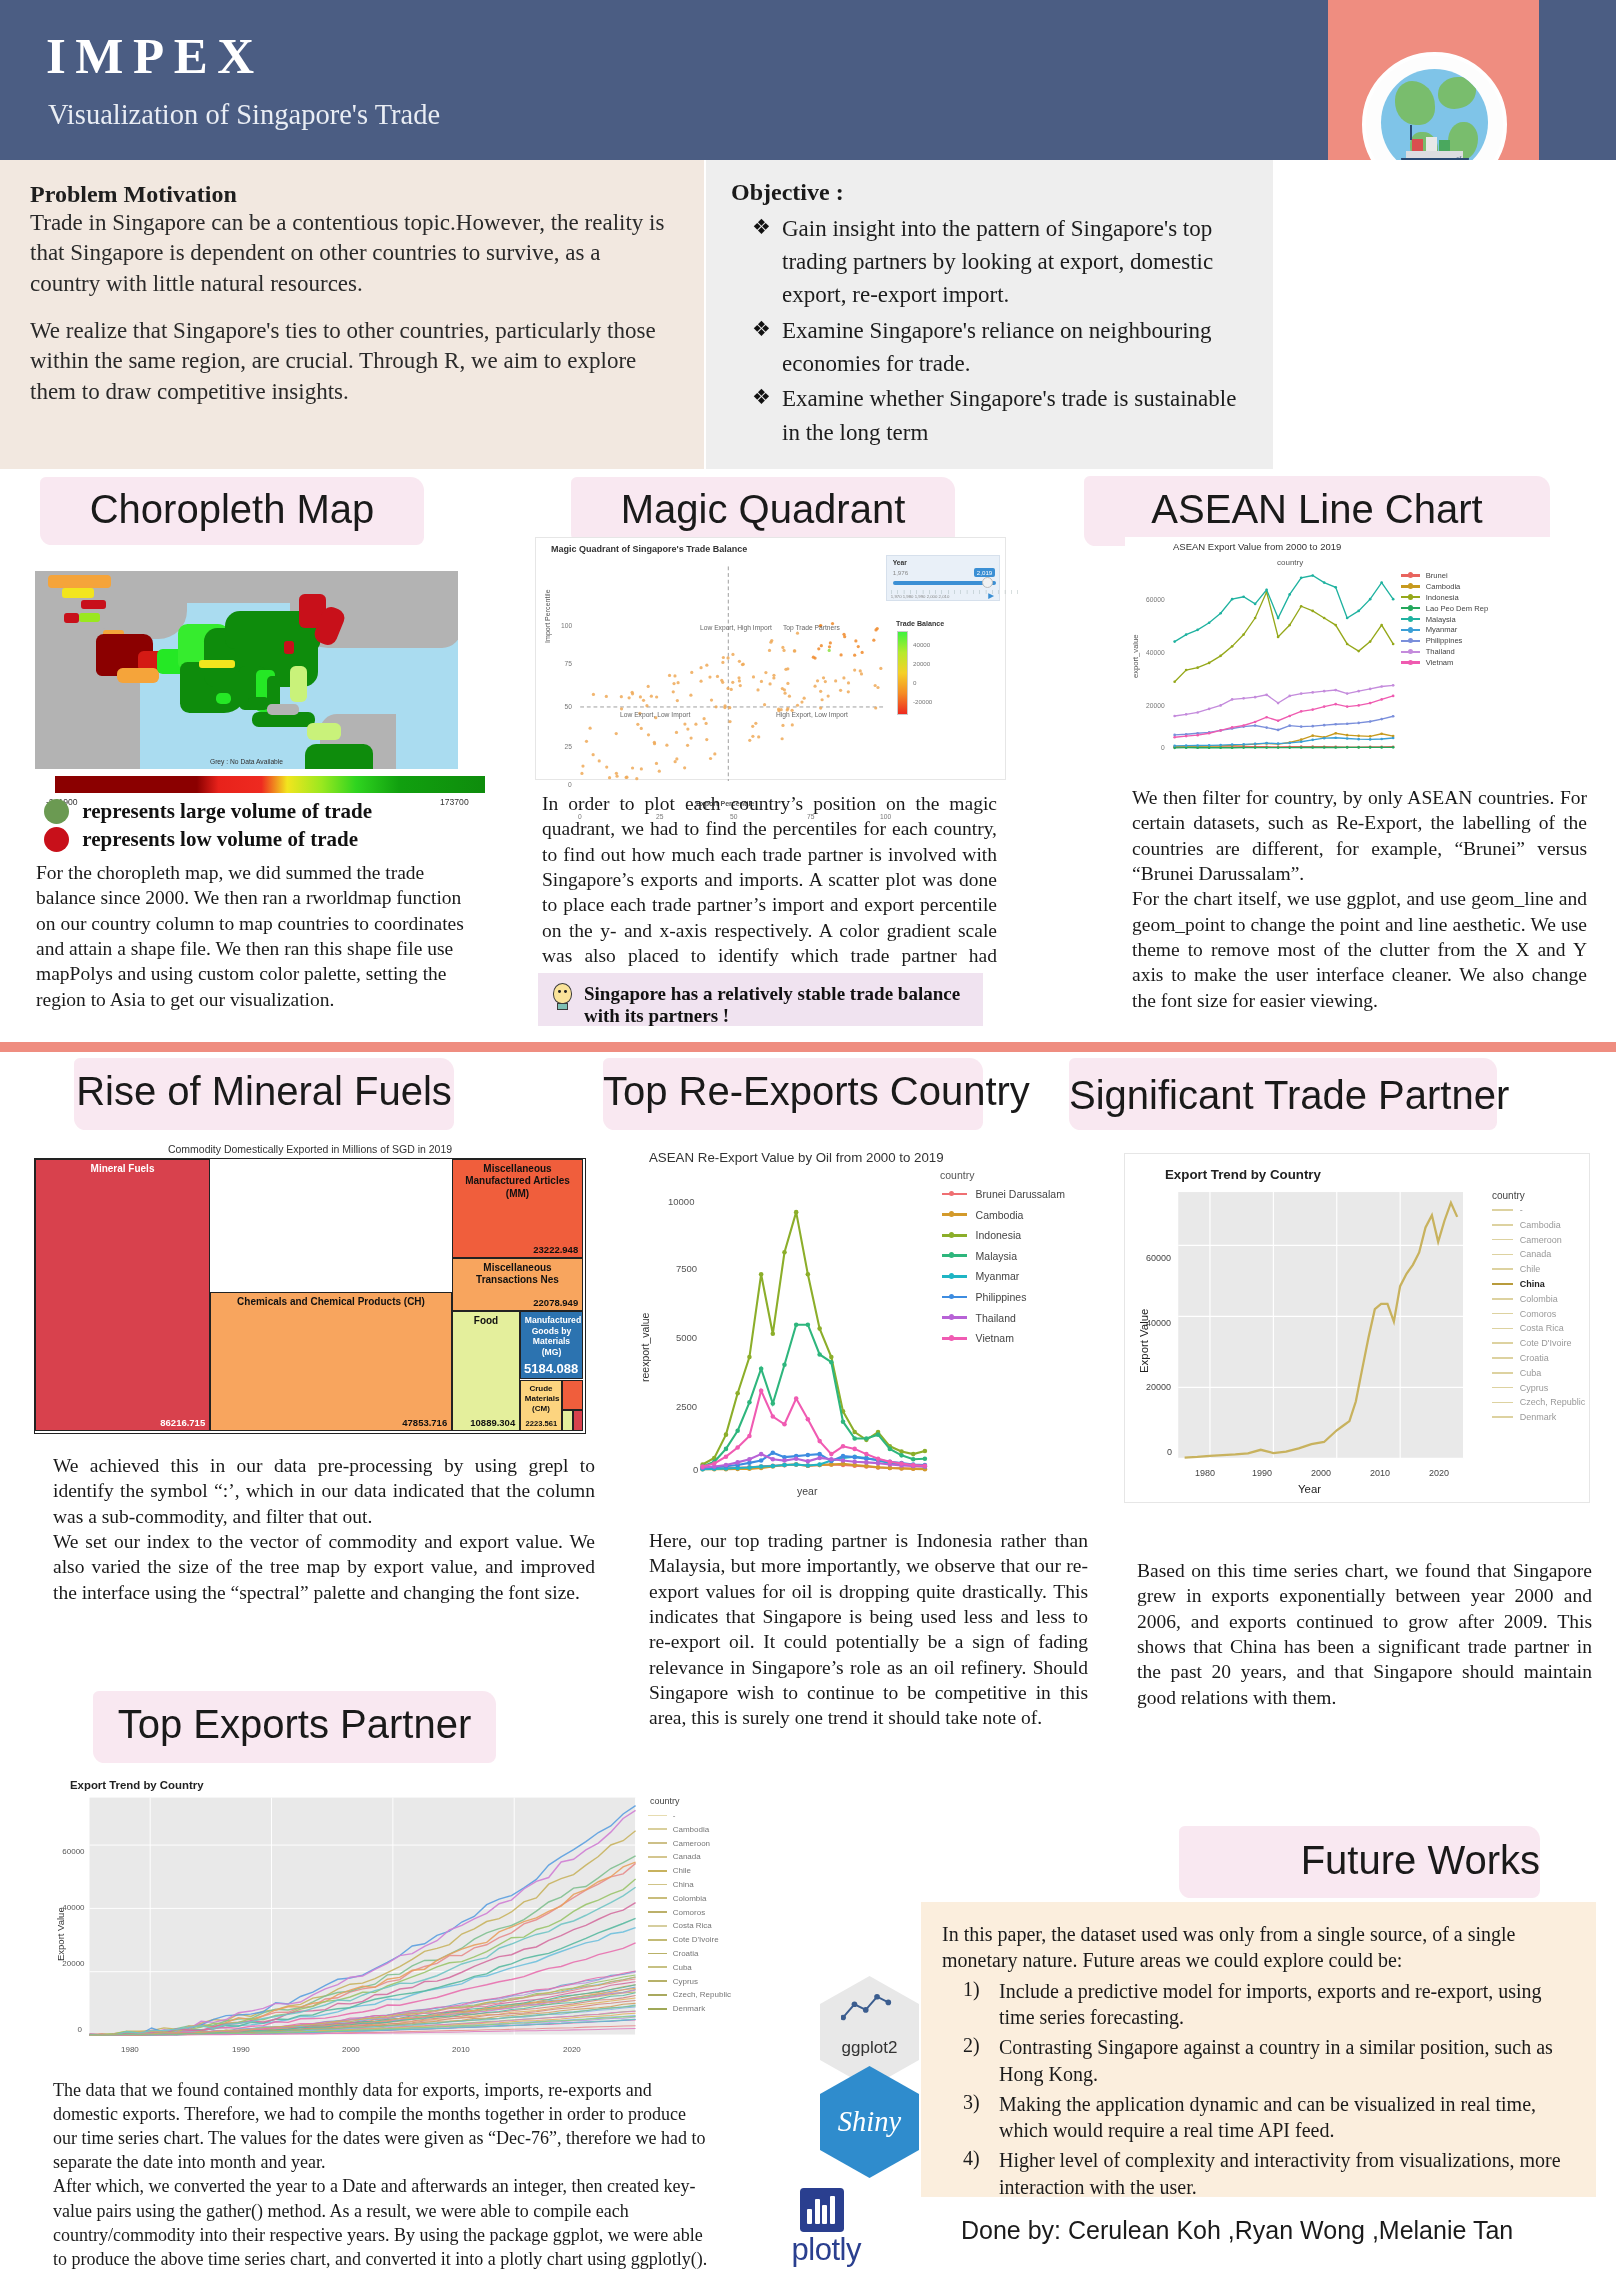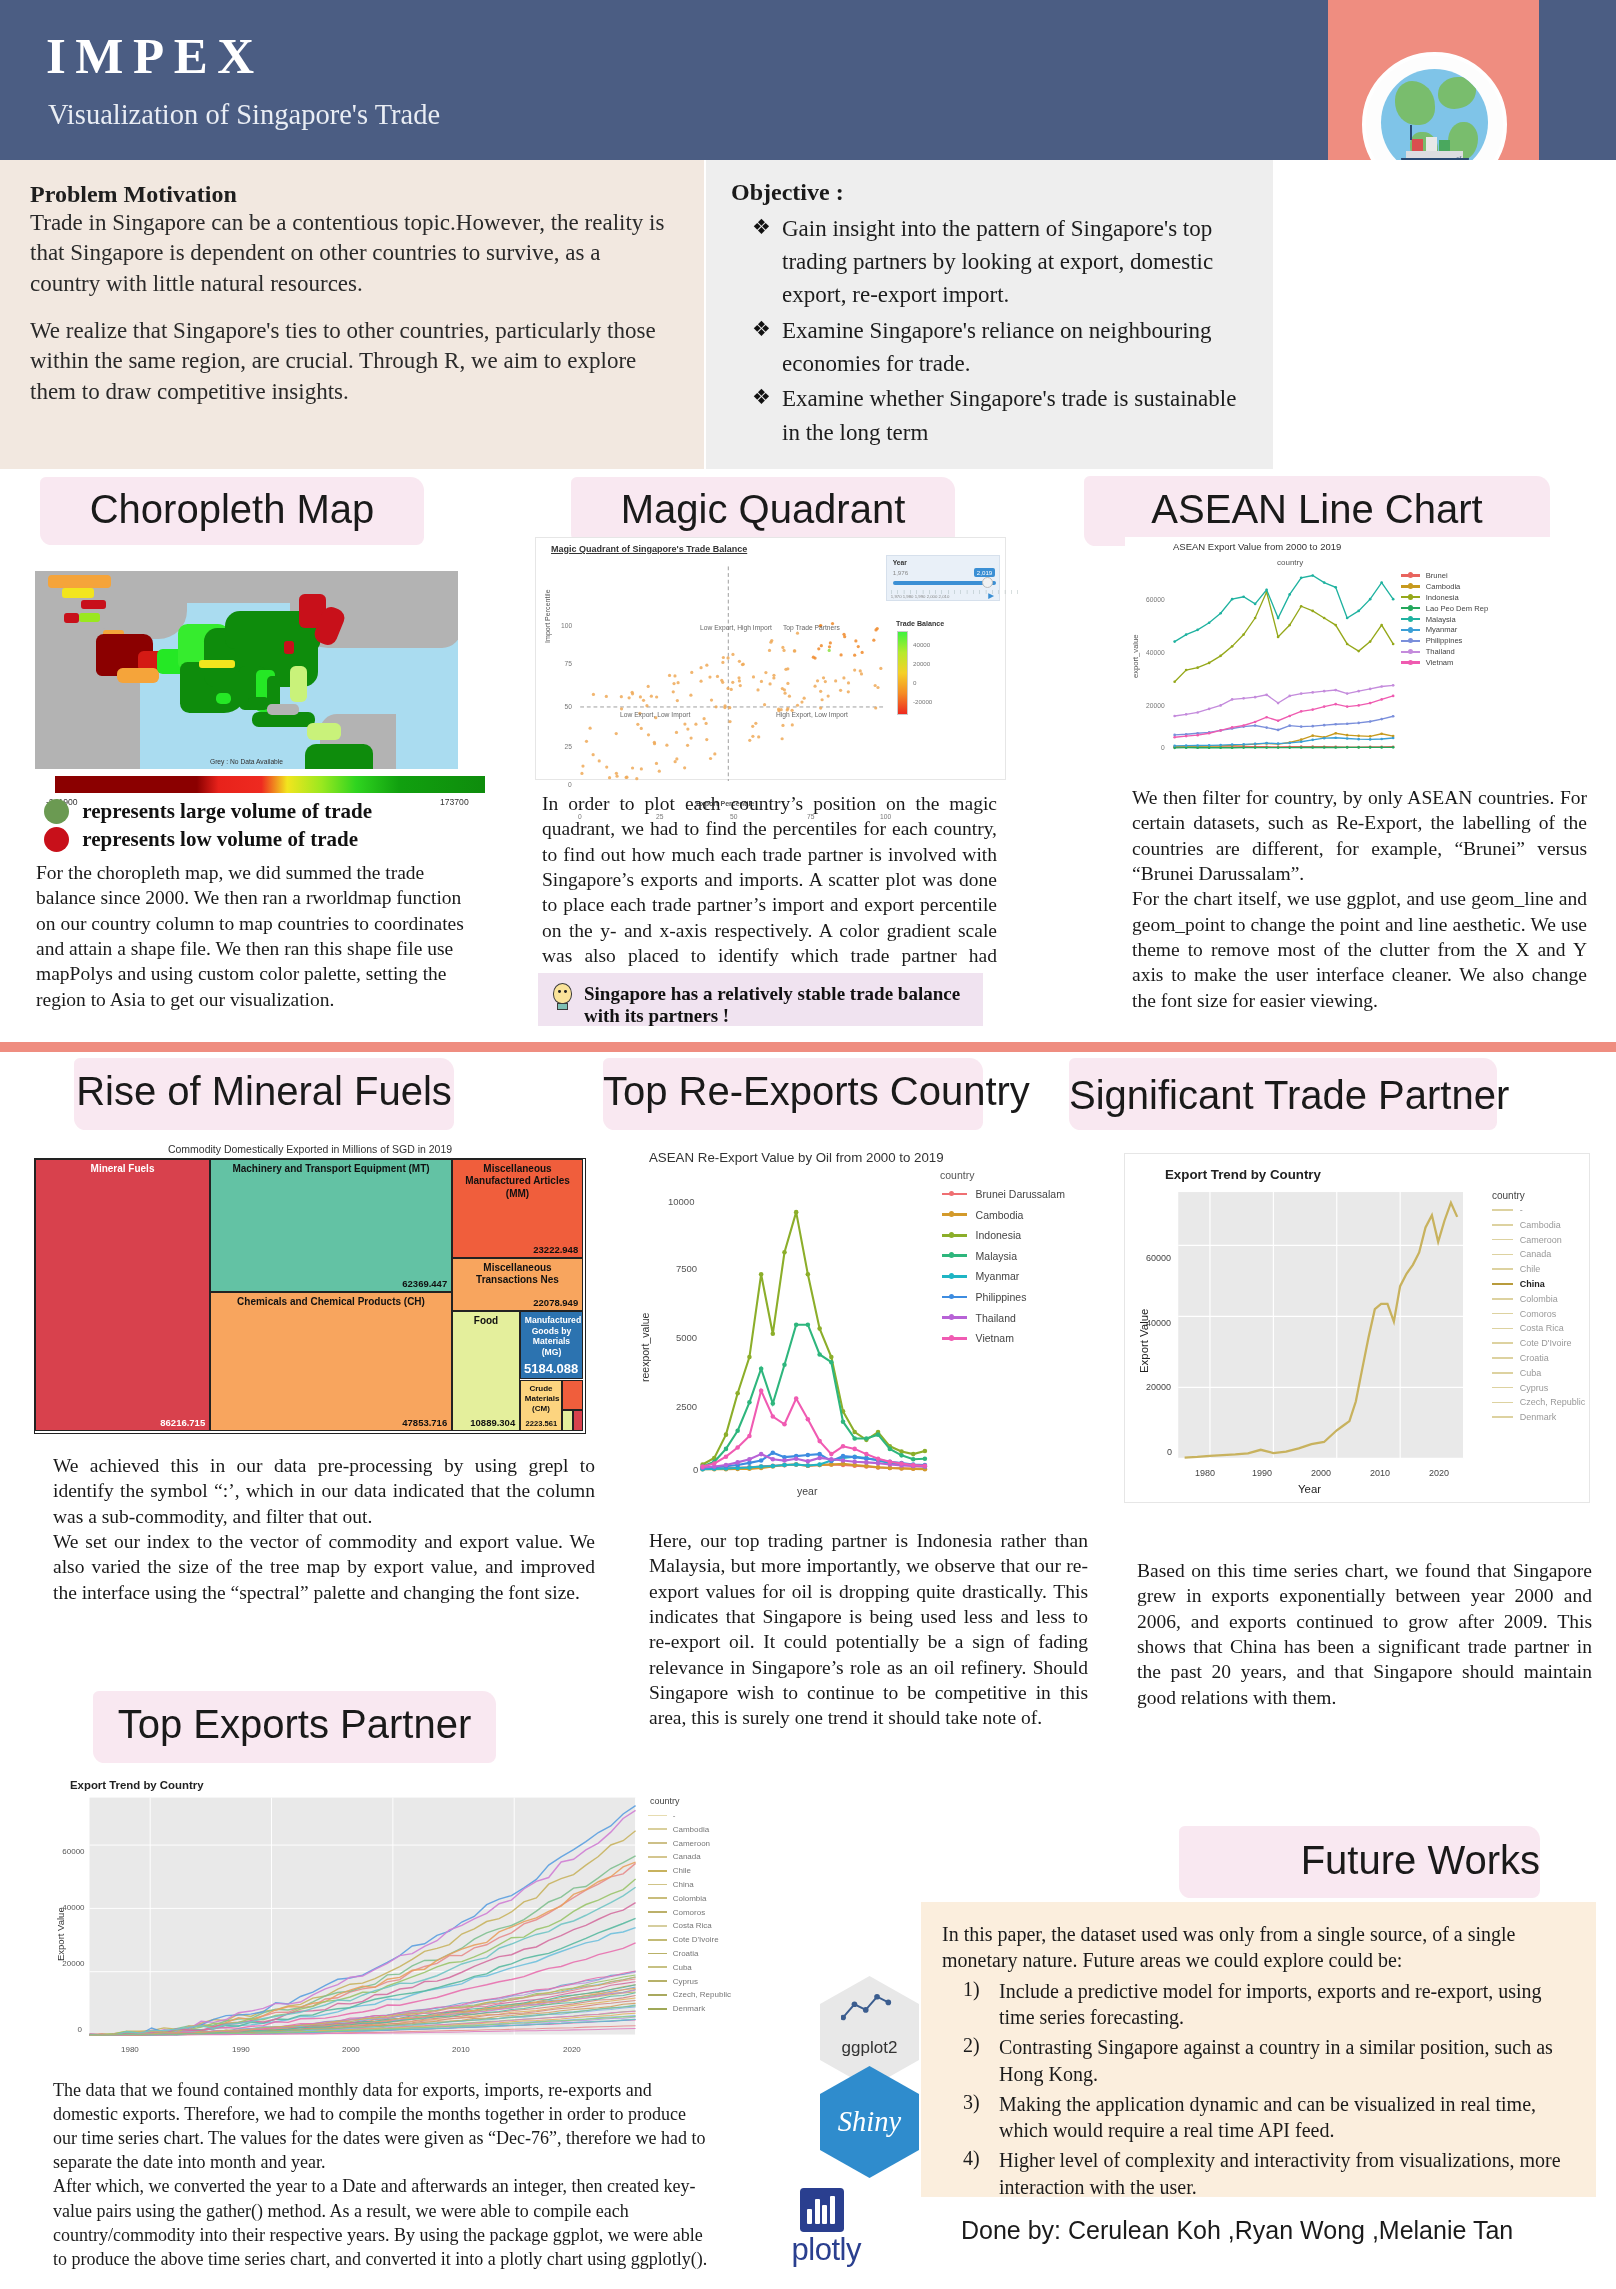--- a/index.html
+++ b/index.html
@@ -323,21 +323,21 @@
   <div class="legend-dot" style="background:#6b9a52;"></div>
   <div class="legend-label">represents large volume of trade</div>
 </div>
 <div class="legend-row" style="left:44px;top:827px;">
   <div class="legend-dot" style="background:#c8101a;"></div>
   <div class="legend-label">represents low volume of trade</div>
 </div>
 <div class="body-text left" style="left:36px;top:860px;width:430px;">For the choropleth map, we did summed the trade balance since 2000. We then ran a rworldmap function on our country column to map countries to coordinates and attain a shape file. We then ran this shape file use mapPolys and using custom color palette, setting the region to Asia to get our visualization.</div>
 
 <div class="chart-frame" style="left:535px;top:537px;width:471px;height:243px;">
-  <div class="chart-title" style="left:15px;top:5.7px;font-size:9px;font-weight:700;text-decoration:underline;">Magic Quadrant of Singapore's Trade Balance</div>
+  <div class="chart-title" style="left:15px;top:5.7px;font-size:9px;font-weight:700;">Magic Quadrant of Singapore's Trade Balance</div>
 
   <svg width="471" height="243" style="position:absolute;left:0;top:0;" viewBox="0 0 495 256">
     <line x1="46" y1="178" x2="365" y2="178" stroke="#999" stroke-dasharray="4,3" stroke-width="1"></line>
     <line x1="202" y1="30" x2="202" y2="262" stroke="#999" stroke-dasharray="4,3" stroke-width="1"></line>
     <g id="mq-points">
         <circle cx="255.0" cy="180.3" r="1.7" fill="#efa958" opacity="0.85"></circle>
         <circle cx="247.8" cy="108.0" r="1.7" fill="#efa958" opacity="0.85"></circle>
         <circle cx="262.7" cy="138.3" r="1.7" fill="#efa958" opacity="0.85"></circle>
         <circle cx="101.1" cy="164.1" r="1.7" fill="#efa958" opacity="0.85"></circle>
         <circle cx="271.6" cy="119.0" r="1.7" fill="#efa958" opacity="0.85"></circle>
@@ -809,24 +809,20 @@
 
 <div class="brush" style="left:1069px;top:1058px;width:428px;height:72px;"></div>
 <div class="sect-title" style="left:1069px;top:1073px;width:428px;">Significant Trade Partner</div>
 
 <div class="chart-title" style="left:34px;top:1143px;width:552px;text-align:center;font-size:10.5px;">Commodity Domestically Exported in Millions of SGD in 2019</div>
 <div style="position:absolute;left:34px;top:1158px;width:552px;height:276px;border:1.9px solid #222;text-align:center;">
   <div class="tm" style="left:0;top:0;width:175px;height:272px;background:#d8414d;">
     <div class="tm-label" style="color:#fff;">Mineral Fuels</div>
     <div class="tm-val" style="color:#fff;">86216.715</div>
   </div>
-  <div class="tm" style="left:175px;top:0;width:242px;height:133px;background:#63c2a4;">
-    <div class="tm-label" style="color:#111;">Machinery and Transport Equipment (MT)</div>
-    <div class="tm-val" style="color:#111;">62369.447</div>
-  </div>
   <div class="tm" style="left:175px;top:133px;width:242px;height:139px;background:#f8a55e;">
     <div class="tm-label" style="color:#111;">Chemicals and Chemical Products (CH)</div>
     <div class="tm-val" style="color:#111;">47853.716</div>
   </div>
   <div class="tm" style="left:417px;top:0;width:131px;height:99px;background:#f05e3c;">
     <div class="tm-label" style="color:#111;">Miscellaneous Manufactured Articles (MM)</div>
     <div class="tm-val" style="color:#111;">23222.948</div>
   </div>
   <div class="tm" style="left:417px;top:99px;width:131px;height:53px;background:#f8a55e;">
     <div class="tm-label" style="color:#111;">Miscellaneous Transactions Nes</div>

